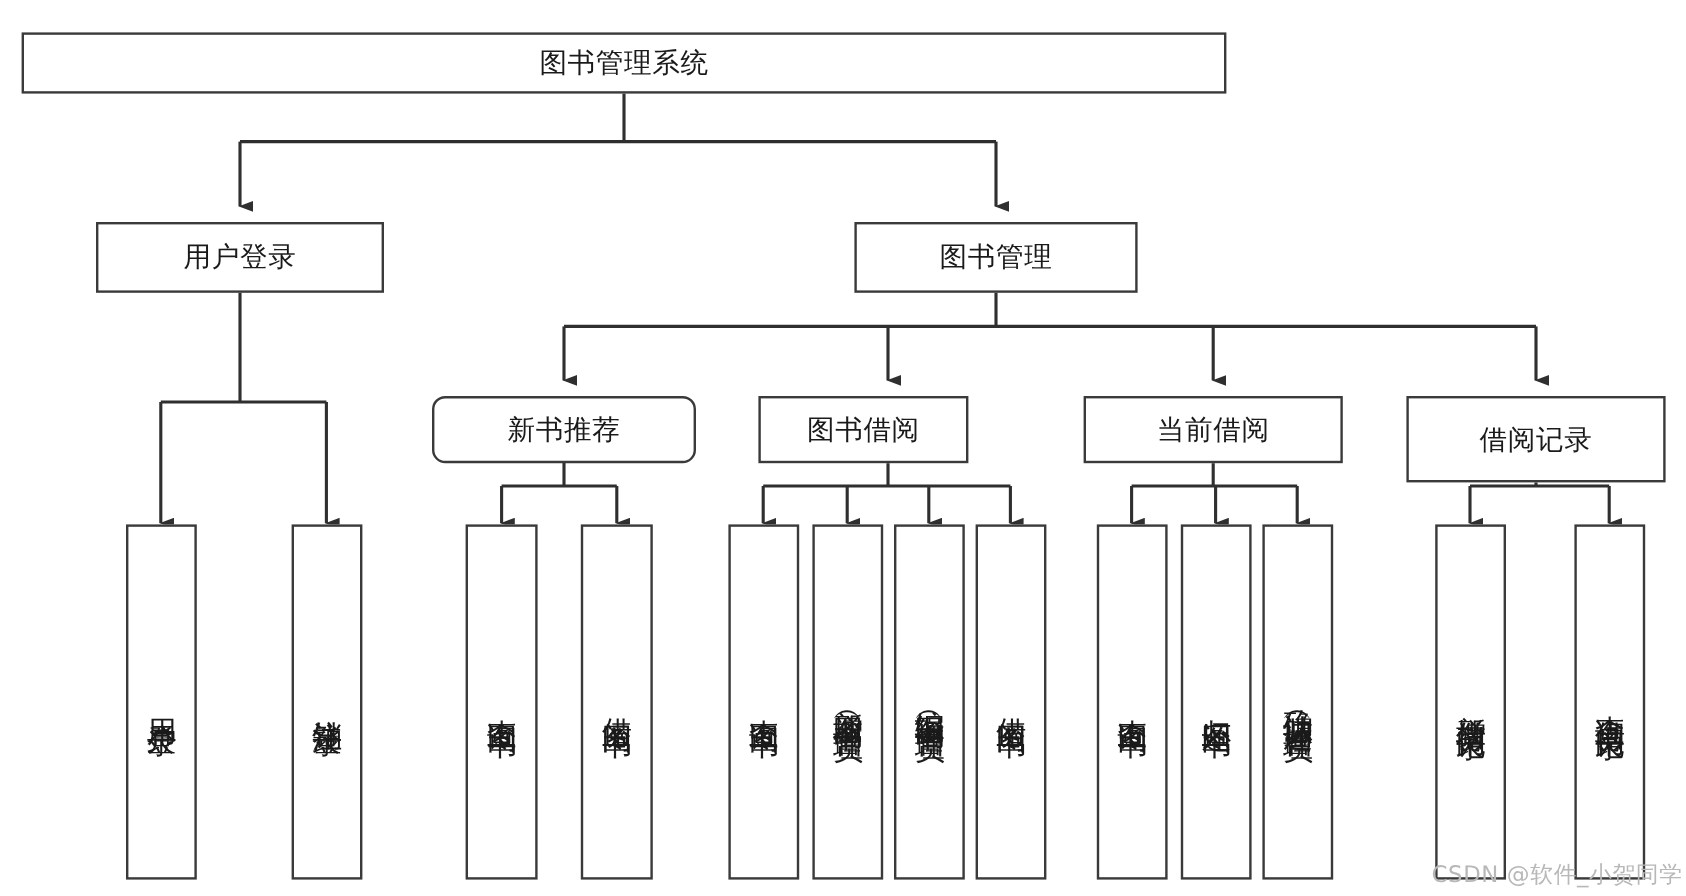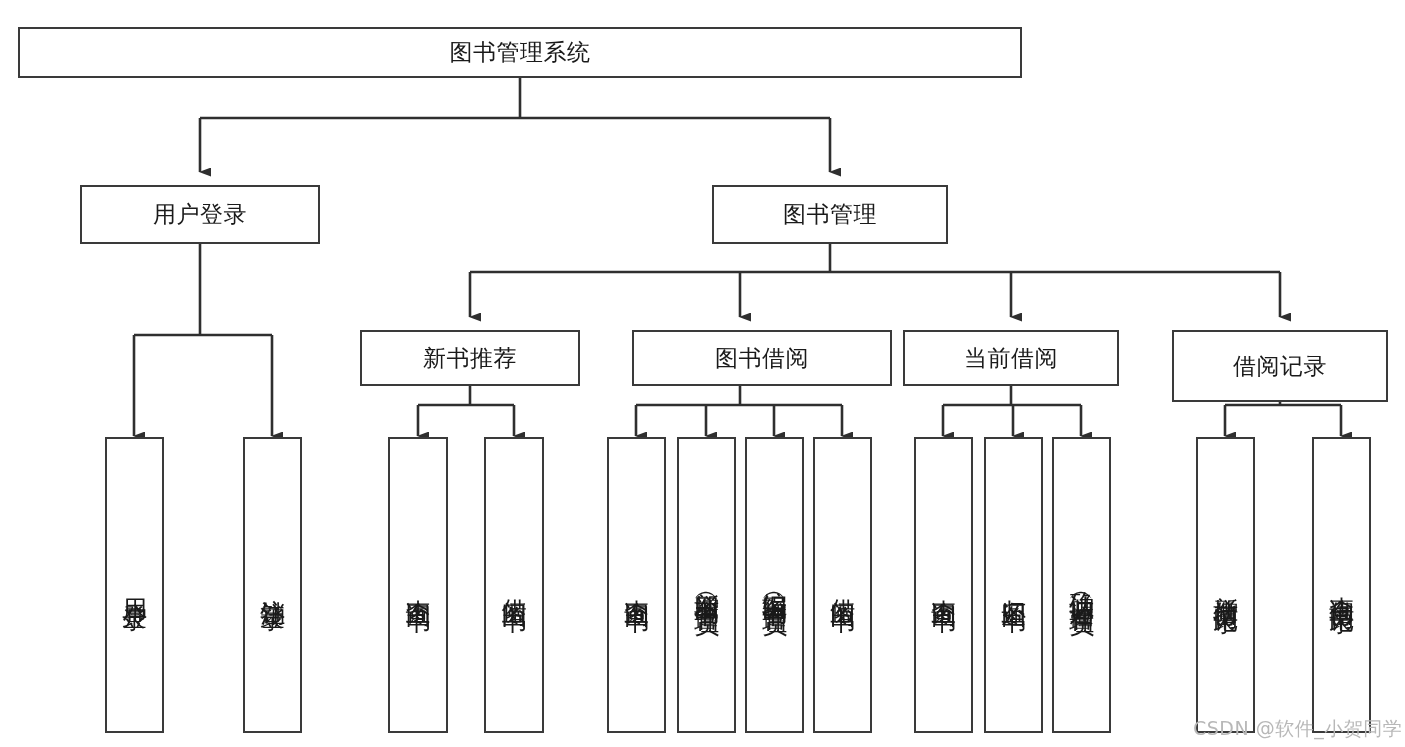--- a/index.html
+++ b/index.html
@@ -115,24 +115,24 @@
   <div id="node-layer">
       <div class="node horiz" style="left: 18px; top: 15px; width: 1004px; height: 51px;">
         <span>图书管理系统</span>
       </div>
       <div class="node horiz" style="left: 80px; top: 173px; width: 240px; height: 59px;">
         <span>用户登录</span>
       </div>
       <div class="node horiz" style="left: 712px; top: 173px; width: 236px; height: 59px; align-items: center;">
         <span>图书管理</span>
       </div>
-      <div class="node horiz" style="left: 360px; top: 318px; width: 220px; height: 56px;">
+      <div class="node horiz" style="left: 360px; top: 318px; width: 220px; height: 56px; border-radius: 11px;">
         <span>新书推荐</span>
       </div>
-      <div class="node horiz" style="left: 632px; top: 318px; width: 260px; height: 56px;">
+      <div class="node horiz" style="left: 632px; top: 318px; width: 175px; height: 56px;">
         <span>图书借阅</span>
       </div>
       <div class="node horiz" style="left: 903px; top: 318px; width: 216px; height: 56px;">
         <span>当前借阅</span>
       </div>
       <div class="node horiz" style="left: 1172px; top: 318px; width: 216px; height: 72px;">
         <span>借阅记录</span>
       </div>
       <div class="node vert" style="left: 105px; top: 437px; width: 59px; height: 296px;">
         <span>用户登录</span>

